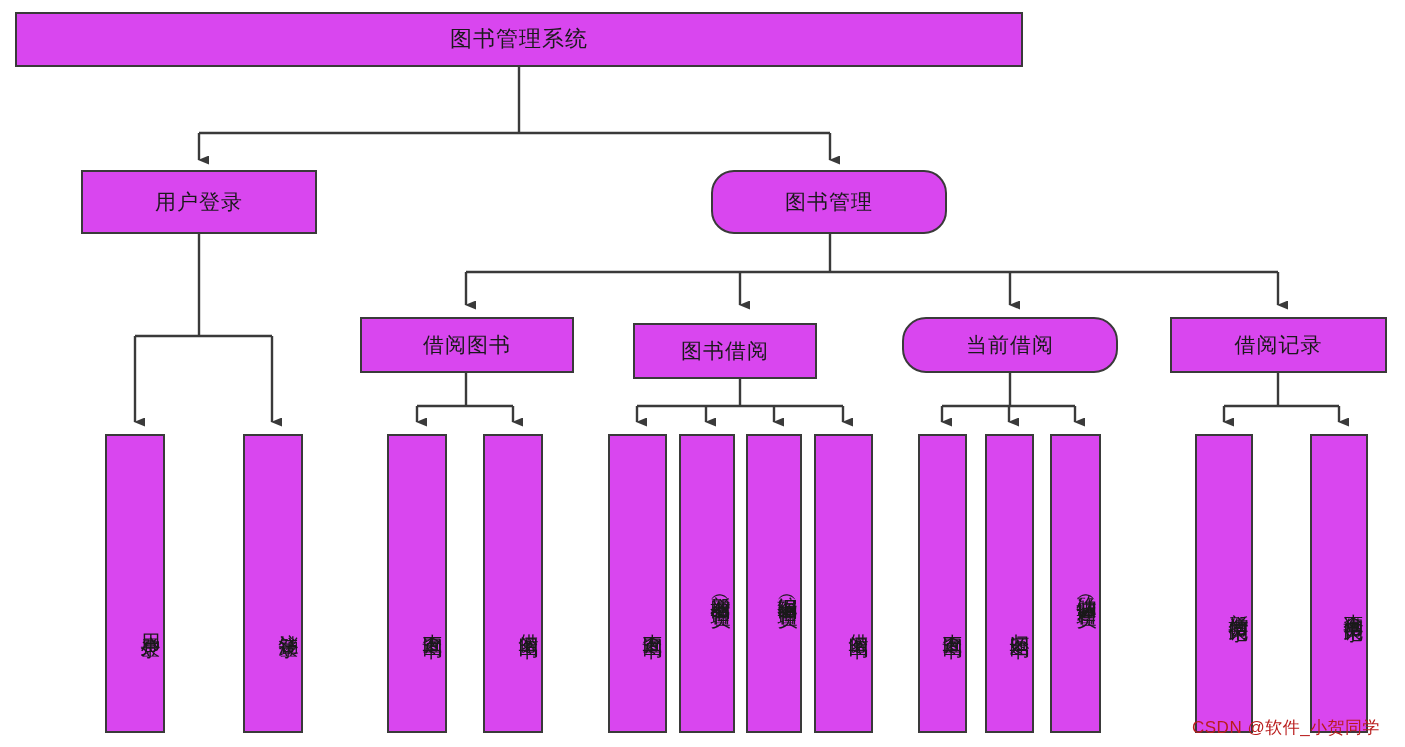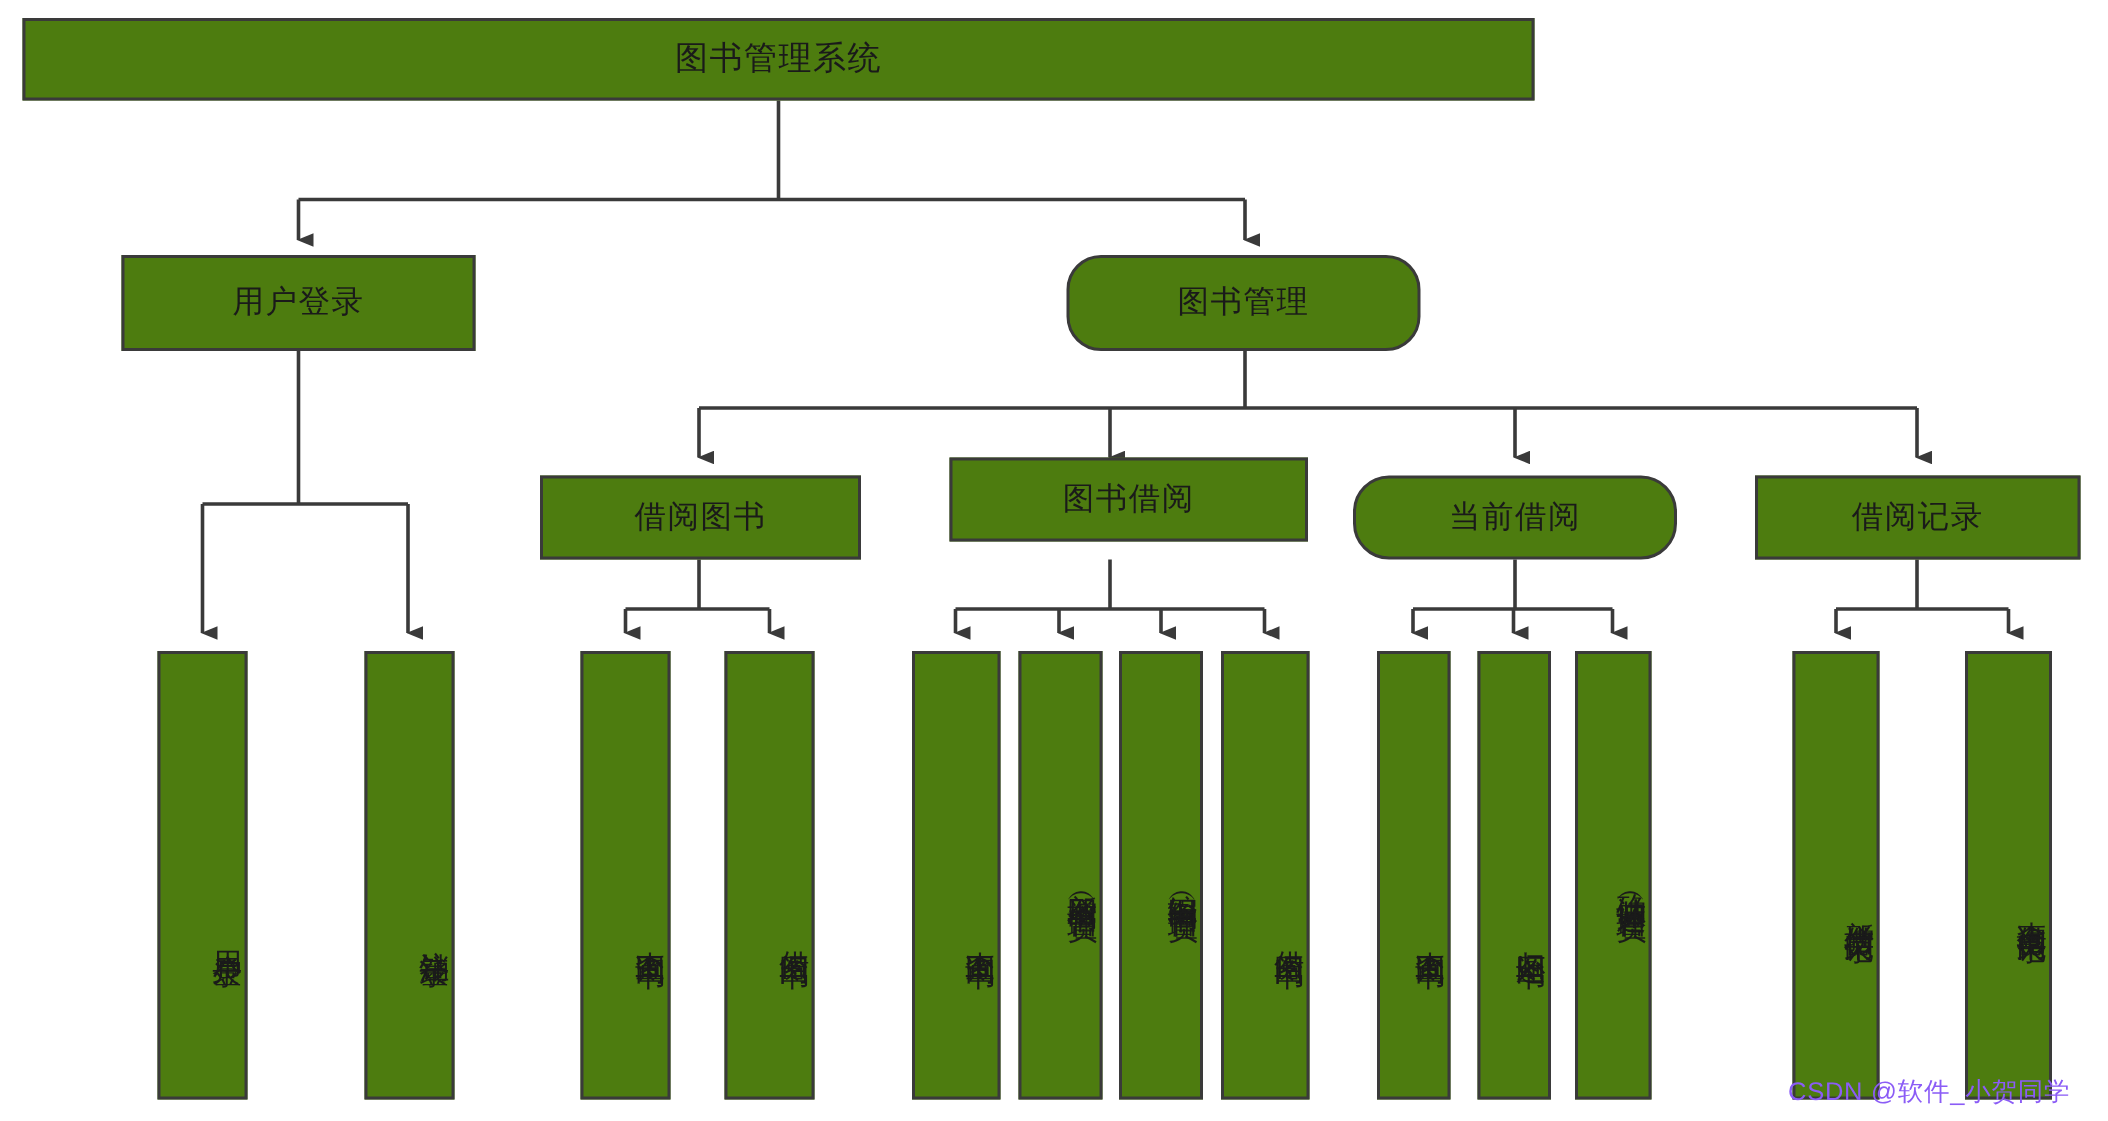--- a/index.html
+++ b/index.html
@@ -21,21 +21,21 @@
     position: absolute;
     left: 0;
     top: 0;
     width: 1405px;
     height: 747px;
     pointer-events: none;
   }
   .node {
     position: absolute;
     box-sizing: border-box;
-    background: #4d7c0f;
+    background: #d946ef;
     border: 2px solid #3a3a3a;
     display: flex;
     align-items: center;
     justify-content: center;
     color: #1a1a1a;
     text-align: center;
   }
   .node.horiz {
     font-size: 21px;
     line-height: 1.2;
@@ -55,21 +55,21 @@
     writing-mode: vertical-rl;
     text-orientation: upright;
     display: block;
   }
   #root-node {
     font-size: 22px;
   }
   .watermark {
     position: absolute;
     font-size: 17px;
-    color: #8b5cf6;
+    color: #b91c1c;
     letter-spacing: 0.5px;
     white-space: nowrap;
     font-family: "Liberation Sans", "DejaVu Sans", sans-serif;
   }
 </style>
 </head>
 <body>
 
 <div id="canvas">
 
@@ -130,21 +130,21 @@
   <div class="node horiz" style="left:81px; top:170px; width:236px; height:64px;">
     <span>用户登录</span>
   </div>
   <div class="node horiz" style="left:711px; top:170px; width:236px; height:64px;border-radius:23px;">
     <span>图书管理</span>
   </div>
 
   <div class="node horiz" style="left:360px; top:317px; width:214px; height:56px;">
     <span>借阅图书</span>
   </div>
-  <div class="node horiz" style="left:633px; top:305px; width:239px; height:56px;">
+  <div class="node horiz" style="left:633px; top:323px; width:184px; height:56px;">
     <span>图书借阅</span>
   </div>
   <div class="node horiz" style="left:902px; top:317px; width:216px; height:56px;border-radius:24px;">
     <span>当前借阅</span>
   </div>
   <div class="node horiz" style="left:1170px; top:317px; width:217px; height:56px;text-align:right;">
     <span>借阅记录</span>
   </div>
 
   <div class="node vert" style="left:105px; top:434px; width:60px; height:299px; padding-top:76px;">

